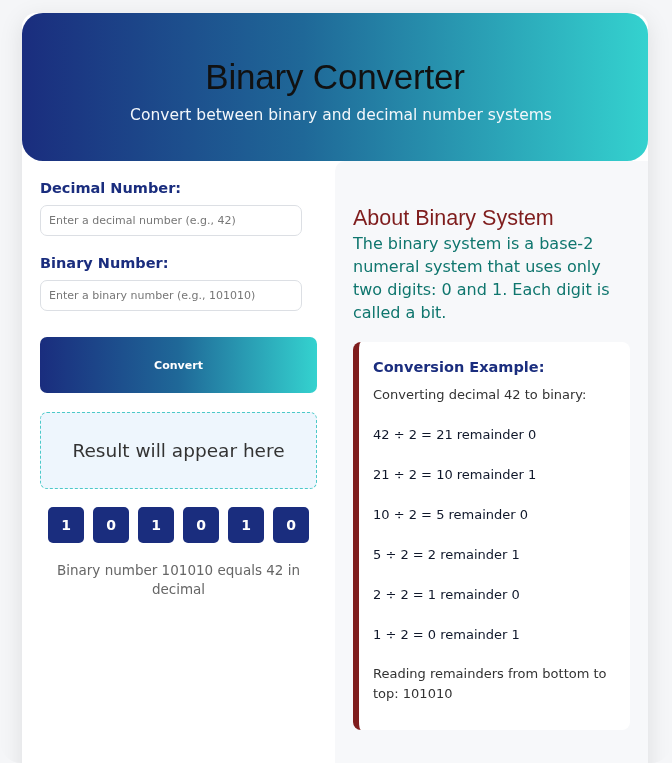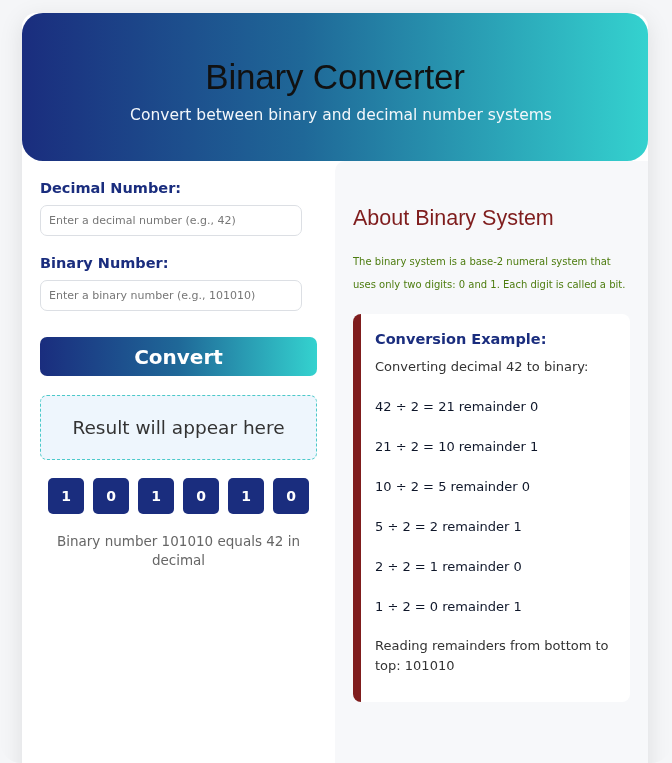--- a/index.html
+++ b/index.html
@@ -65,33 +65,33 @@
       font-family: "DejaVu Sans", sans-serif;
       font-size: 11px;
       color: #333;
       background: #fff;
       outline: none;
     }
     .input::placeholder { color: #777; }
     .field2 { margin-top: 18px; }
     .convert-btn {
       margin-top: 26px;
-      width: 277px; height: 39px;
+      width: 277px; height: 56px;
       border: none;
       border-radius: 7px;
       background: linear-gradient(90deg, #1a2d7e 0%, #1f6898 50%, #34d2cf 100%);
       color: #fff;
       font-family: "DejaVu Sans", sans-serif;
       font-weight: bold;
-      font-size: 20px;
+      font-size: 11px;
       cursor: pointer;
     }
     .result {
       margin-top: 19px;
-      width: 277px; height: 65px;
+      width: 277px; height: 77px;
       border: 1px dashed #4cc9c9;
       border-radius: 7px;
       background: #eef6fd;
       display: flex; align-items: center; justify-content: center;
       font-size: 18.5px;
       color: #333;
     }
     .bits {
       margin-top: 18px;
       display: flex;
@@ -116,30 +116,30 @@
       padding: 0 10px;
     }
     .right h2 {
       font-family: "Liberation Sans", sans-serif;
       font-weight: 400;
       font-size: 21.5px;
       color: #7f1d1d;
       line-height: 26px;
     }
     .about-text {
-      margin-top: 19px;
-      font-size: 10px;
-      color: #4d7c0f;
+      margin-top: 1px;
+      font-size: 16px;
+      color: #0f766e;
       line-height: 23px;
     }
     .example {
       margin-top: 18px;
       width: 277px;
       background: #fff;
-      border-left: 8px solid #7f1d1d;
+      border-left: 6px solid #7f1d1d;
       border-radius: 8px;
       padding: 16px 14px 26px 14px;
     }
     .example h3 {
       font-weight: bold;
       font-size: 14.5px;
       color: #1a2d7e;
       line-height: 18px;
     }
     .example .intro {

